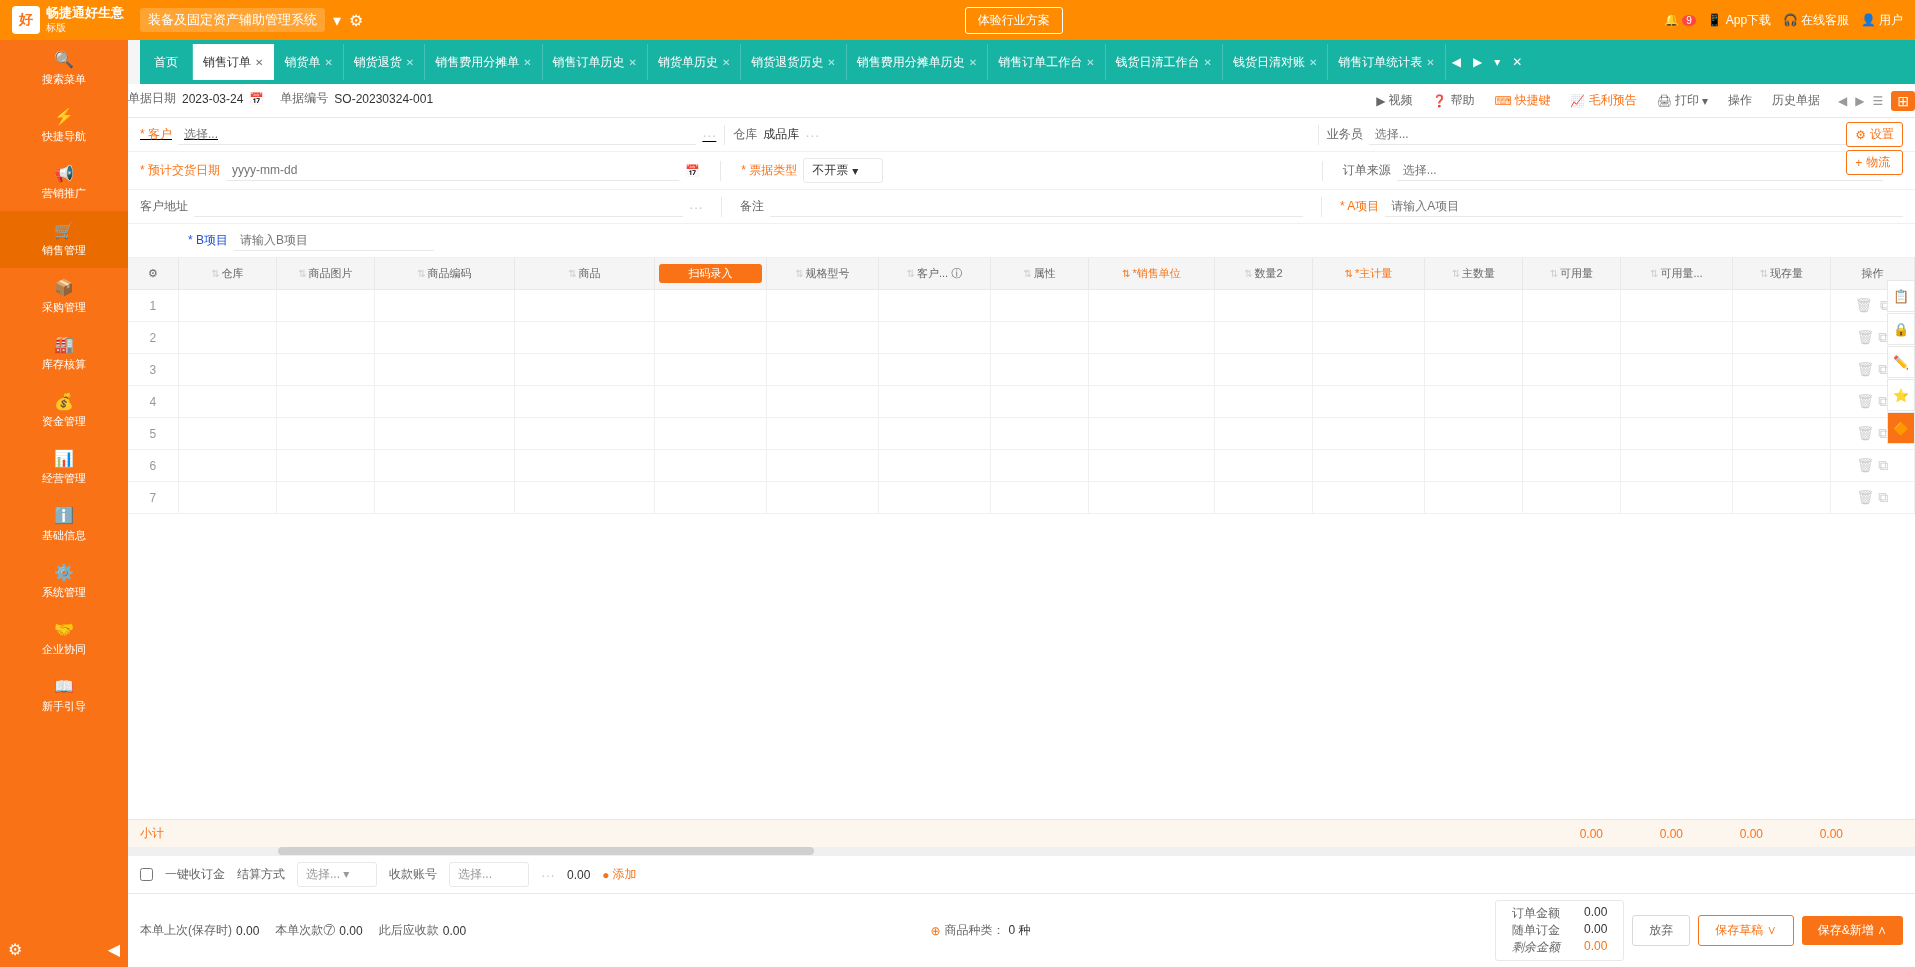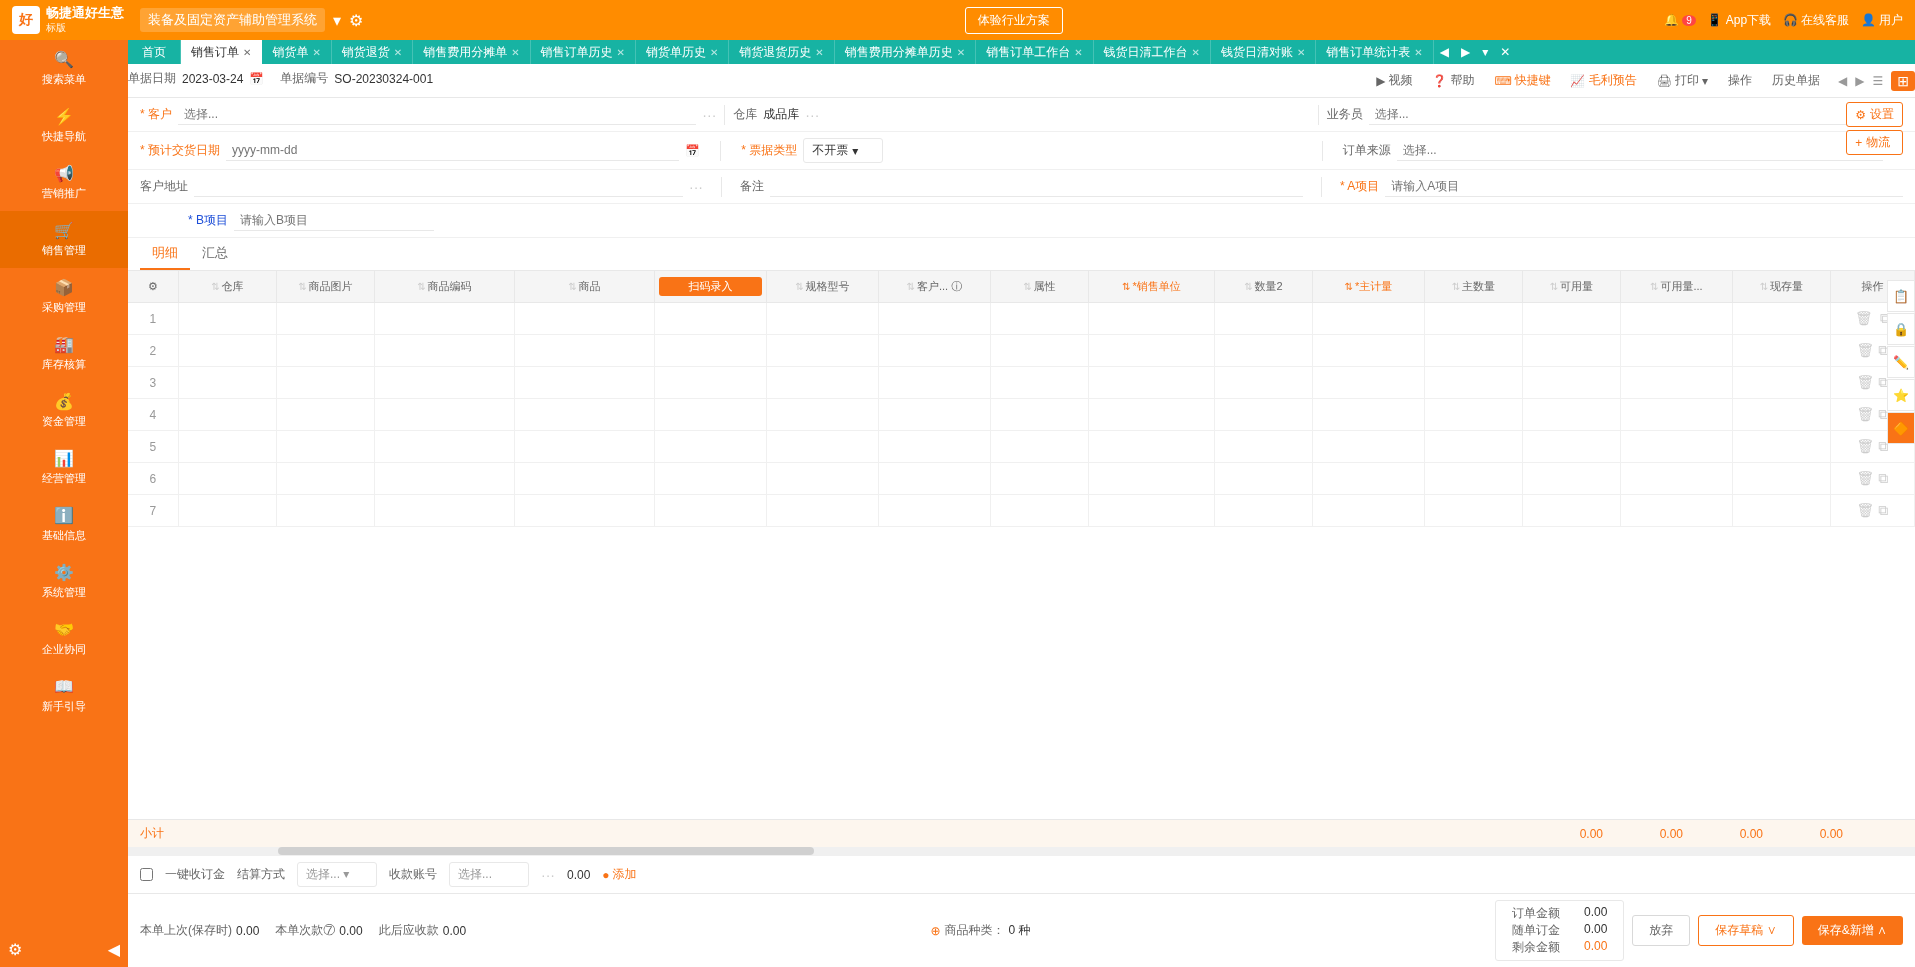--- a/index.html
+++ b/index.html
@@ -4,21 +4,21 @@
   <style>
     * { box-sizing: border-box; margin: 0; padding: 0; }
     body { font-family: 'Microsoft YaHei', Arial, sans-serif; font-size: 12px; background: #f5f5f5; overflow: hidden; }
 
     
     .app-container { display: flex; flex-direction: column; height: 967px; width: 1915px; }
     .top-bar { height: 40px; background: #ff8c00; display: flex; align-items: center; padding: 0 12px; justify-content: space-between; flex-shrink: 0; }
     .main-area { display: flex; flex: 1; overflow: hidden; }
     .sidebar { width: 128px; background: #f97316; display: flex; flex-direction: column; flex-shrink: 0; }
     .content-area { flex: 1; display: flex; flex-direction: column; overflow: hidden; }
-    .tab-bar { height: 24px; background: #17b3a3; display: flex; align-items: center; flex-shrink: 0; overflow: hidden; }
+    .tab-bar { height: 44px; background: #17b3a3; display: flex; align-items: center; flex-shrink: 0; overflow: hidden; margin-left: 12px; }
     .content-body { flex: 1; background: #fff; overflow: hidden; display: flex; flex-direction: column; }
 
     
     .top-bar-left { display: flex; align-items: center; gap: 8px; }
     .logo-area { display: flex; align-items: center; gap: 6px; }
     .logo-icon { width: 28px; height: 28px; background: #fff; border-radius: 4px; display: flex; align-items: center; justify-content: center; font-size: 14px; color: #f97316; font-weight: bold; }
     .logo-text { color: #fff; font-size: 13px; font-weight: bold; line-height: 1.2; }
     .system-name { color: #fff; font-size: 13px; margin-left: 8px; background: rgba(255,255,255,0.2); padding: 3px 8px; border-radius: 3px; }
     .top-bar-actions { display: flex; align-items: center; gap: 12px; color: #fff; font-size: 12px; }
     .action-btn { color: #fff; font-size: 12px; cursor: pointer; display: flex; align-items: center; gap: 3px; }
@@ -290,21 +290,21 @@
             </span>
             <span style="color:#999;cursor:pointer;margin-left:4px;">◀</span>
             <span style="color:#999;cursor:pointer;">▶</span>
             <span style="color:#999;cursor:pointer;">☰</span>
             <span style="background:#f97316;color:#fff;padding:2px 6px;border-radius:3px;cursor:pointer;font-size:14px;">⊞</span>
           </div>
         </div>
 
         <div style="padding:6px 12px;background:#fff;border-bottom:1px solid #f0f0f0;display:flex;align-items:center;gap:0;position:relative;">
 
-          <div style="display:flex;align-items:center;gap:6px;flex:1;">
+          <div style="display:flex;align-items:center;gap:6px;flex:1;text-decoration:underline;">
             <span style="color:#f97316;font-size:12px;white-space:nowrap;">* 客户</span>
             <input type="text" class="form-col-input" placeholder="选择..." style="">
             <span class="dots-btn">···</span>
           </div>
           <div style="width:1px;height:20px;background:#e8e8e8;margin:0 8px;"></div>
 
           <div style="display:flex;align-items:center;gap:6px;flex:1;">
             <span style="color:#666;font-size:12px;white-space:nowrap;">仓库</span>
             <span style="font-size:12px;color:#333;">成品库</span>
             <span class="dots-btn">···</span>
@@ -375,24 +375,20 @@
           </div>
         </div>
 
         <div style="padding:6px 12px;background:#fff;border-bottom:1px solid #f0f0f0;display:flex;align-items:center;gap:0;">
           <div style="display:flex;align-items:center;gap:6px;">
             <span style="color:#1d4ed8;font-size:12px;white-space:nowrap;margin-left:48px;">* B项目</span>
             <input type="text" class="form-col-input" style="min-width: 200px;" placeholder="请输入B项目">
           </div>
         </div>
 
-        <div class="detail-tabs">
-          <div class="detail-tab active">明细</div>
-          <div class="detail-tab">汇总</div>
-        </div>
 
         <div class="table-wrapper">
           <table>
             <thead class="table-header">
               <tr>
                 <th style="width:36px;">⚙</th>
                 <th style="width:70px;"><span class="col-sort">⇅</span>仓库</th>
                 <th style="width:70px;"><span class="col-sort">⇅</span>商品图片</th>
                 <th style="width:100px;"><span class="col-sort">⇅</span>商品编码</th>
                 <th style="width:100px;"><span class="col-sort">⇅</span>商品</th>
@@ -614,21 +610,21 @@
             <div style="border:1px solid #e8e8e8;padding:4px 16px;background:#fff;border-radius:3px;font-size:12px;">
               <div style="display:flex;justify-content:space-between;gap:24px;">
                 <span style="color:#666;">订单金额</span>
                 <span style="color:#333;">0.00</span>
               </div>
               <div style="display:flex;justify-content:space-between;gap:24px;">
                 <span style="color:#666;">随单订金</span>
                 <span style="color:#333;">0.00</span>
               </div>
               <div style="display:flex;justify-content:space-between;gap:24px;">
-                <span style="color:#666;">剩余金额</span>
+                <span style="color:#666;font-style:italic;">剩余金额</span>
                 <span style="color:#f97316;">0.00</span>
               </div>
             </div>
             <button class="discard-btn">放弃</button>
             <button class="save-draft-btn">保存草稿 ∨</button>
             <button class="save-new-btn">保存&amp;新增 ∧</button>
           </div>
         </div>
       </div>
     </div>

